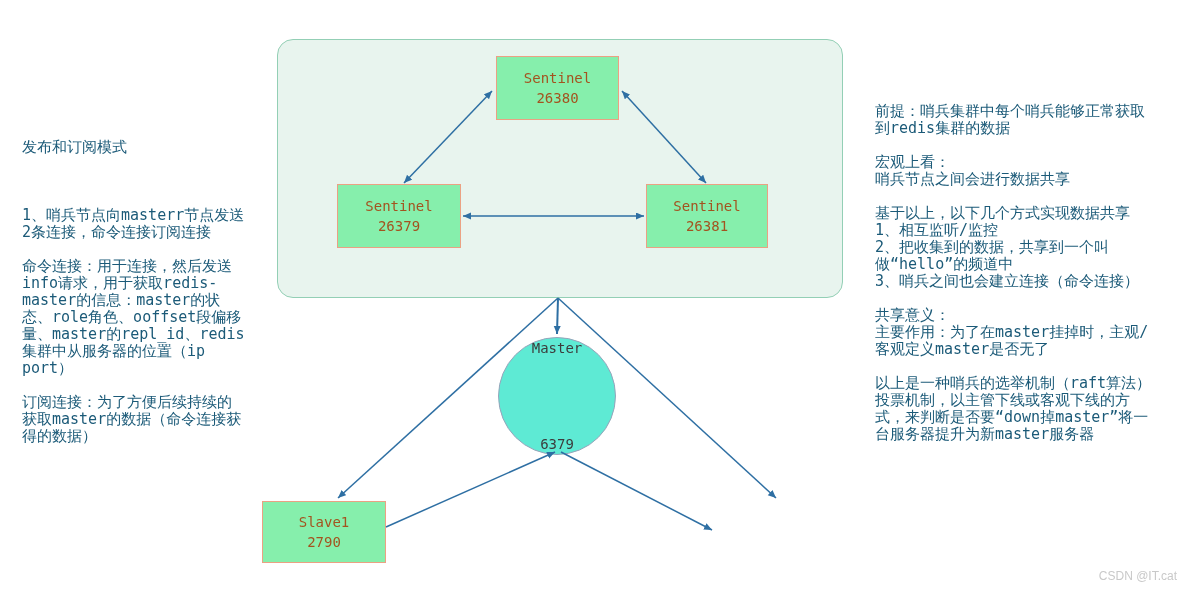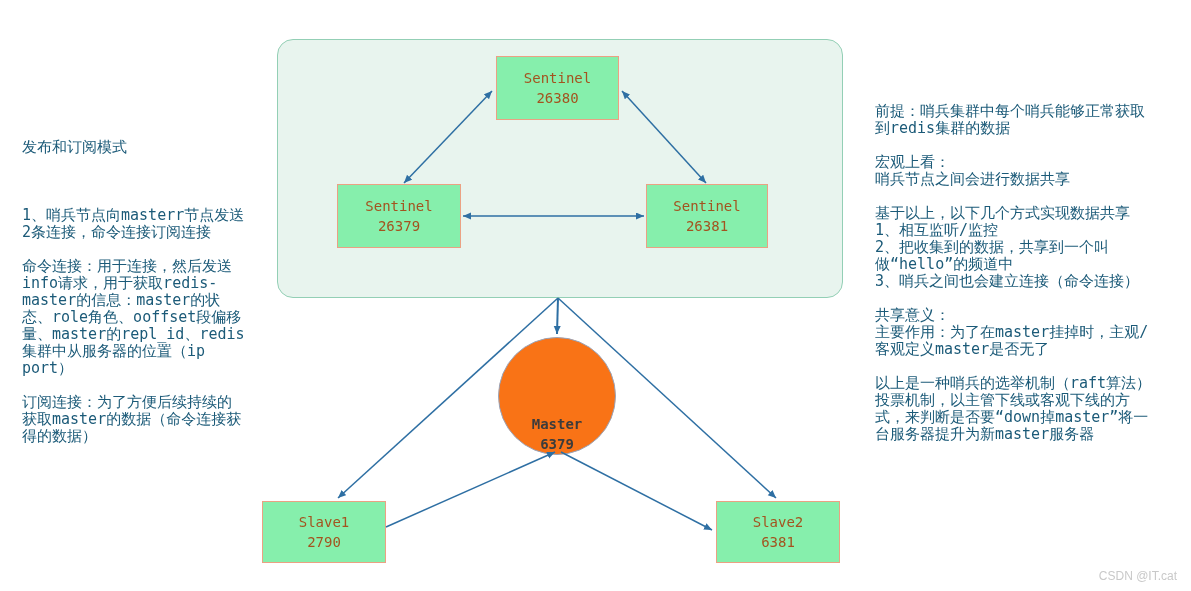--- a/index.html
+++ b/index.html
@@ -46,32 +46,31 @@
     text-align:center;
   }
   #node-sentinel-26380 { left:496px; top:56px;  width:123px; height:64px; }
   #node-sentinel-26379 { left:337px; top:184px; width:124px; height:64px; }
   #node-sentinel-26381 { left:646px; top:184px; width:122px; height:64px; }
   #node-slave1         { left:262px; top:501px; width:124px; height:62px; }
   #node-slave2         { left:716px; top:501px; width:124px; height:62px; }
   #node-master {
     position:absolute;
     left:498px; top:337px; width:118px; height:118px;
-    background:#f97316;
+    background:#5eead4;
     border:1px solid #98a4bb;
     border-radius:50%;
     color:#3c3c3c;
     font-size:14px;
     line-height:20px;
     display:flex;
     flex-direction:column;
     align-items:center;
-    justify-content:flex-end;
+    justify-content:space-between;
     text-align:center;
-    font-weight:bold;
   }
   #arrow-layer {
     position:absolute; left:0; top:0;
     width:1191px; height:591px;
     pointer-events:none;
   }
   #watermark {
     position:absolute;
     right:14px; bottom:8px;
     color:#c9c9c9;
@@ -110,24 +109,20 @@
 
   <div id="node-master">
     <span>Master</span>
     <span>6379</span>
   </div>
 
   <div class="node" id="node-slave1">
     <span>Slave1</span>
     <span>2790</span>
   </div>
-  <div class="node" id="node-slave2">
-    <span>Slave2</span>
-    <span>6381</span>
-  </div>
 
   <svg id="arrow-layer" viewBox="0 0 1191 591" xmlns="http://www.w3.org/2000/svg">
     <defs>
       <marker id="ah" markerUnits="userSpaceOnUse" markerWidth="9" markerHeight="8" refX="8" refY="3.5" orient="auto">
         <path d="M0,0 L8,3.5 L0,7 Z" fill="#2e6fa3"></path>
       </marker>
       <marker id="ahs" markerUnits="userSpaceOnUse" markerWidth="9" markerHeight="8" refX="8" refY="3.5" orient="auto-start-reverse">
         <path d="M0,0 L8,3.5 L0,7 Z" fill="#2e6fa3"></path>
       </marker>
     </defs>

